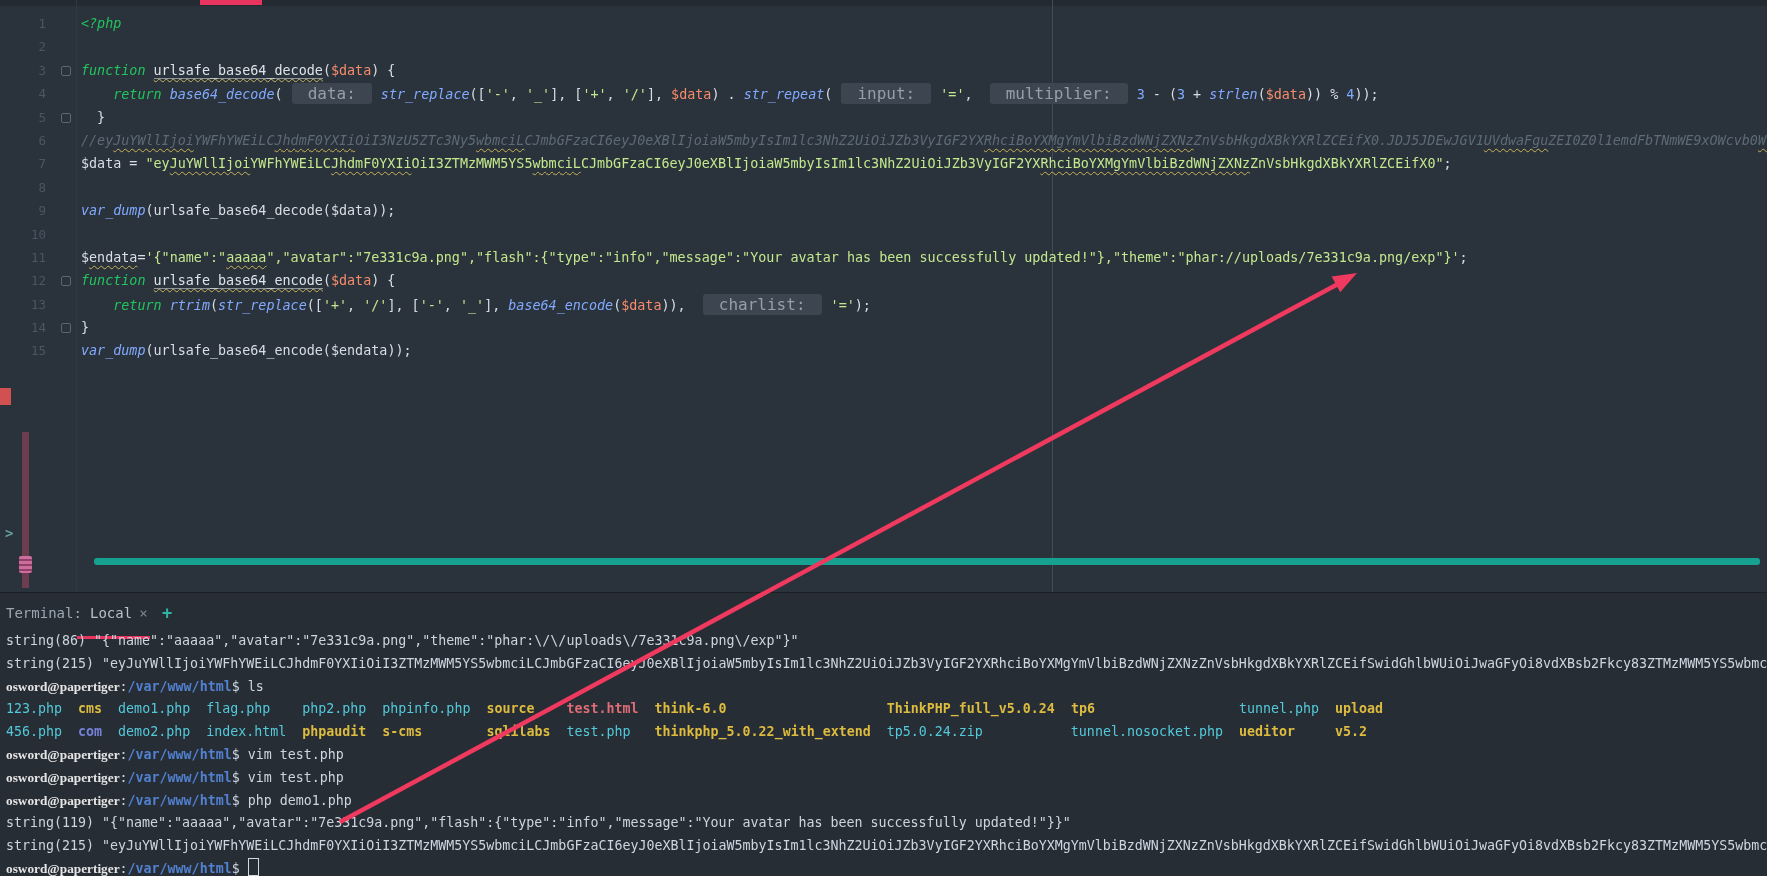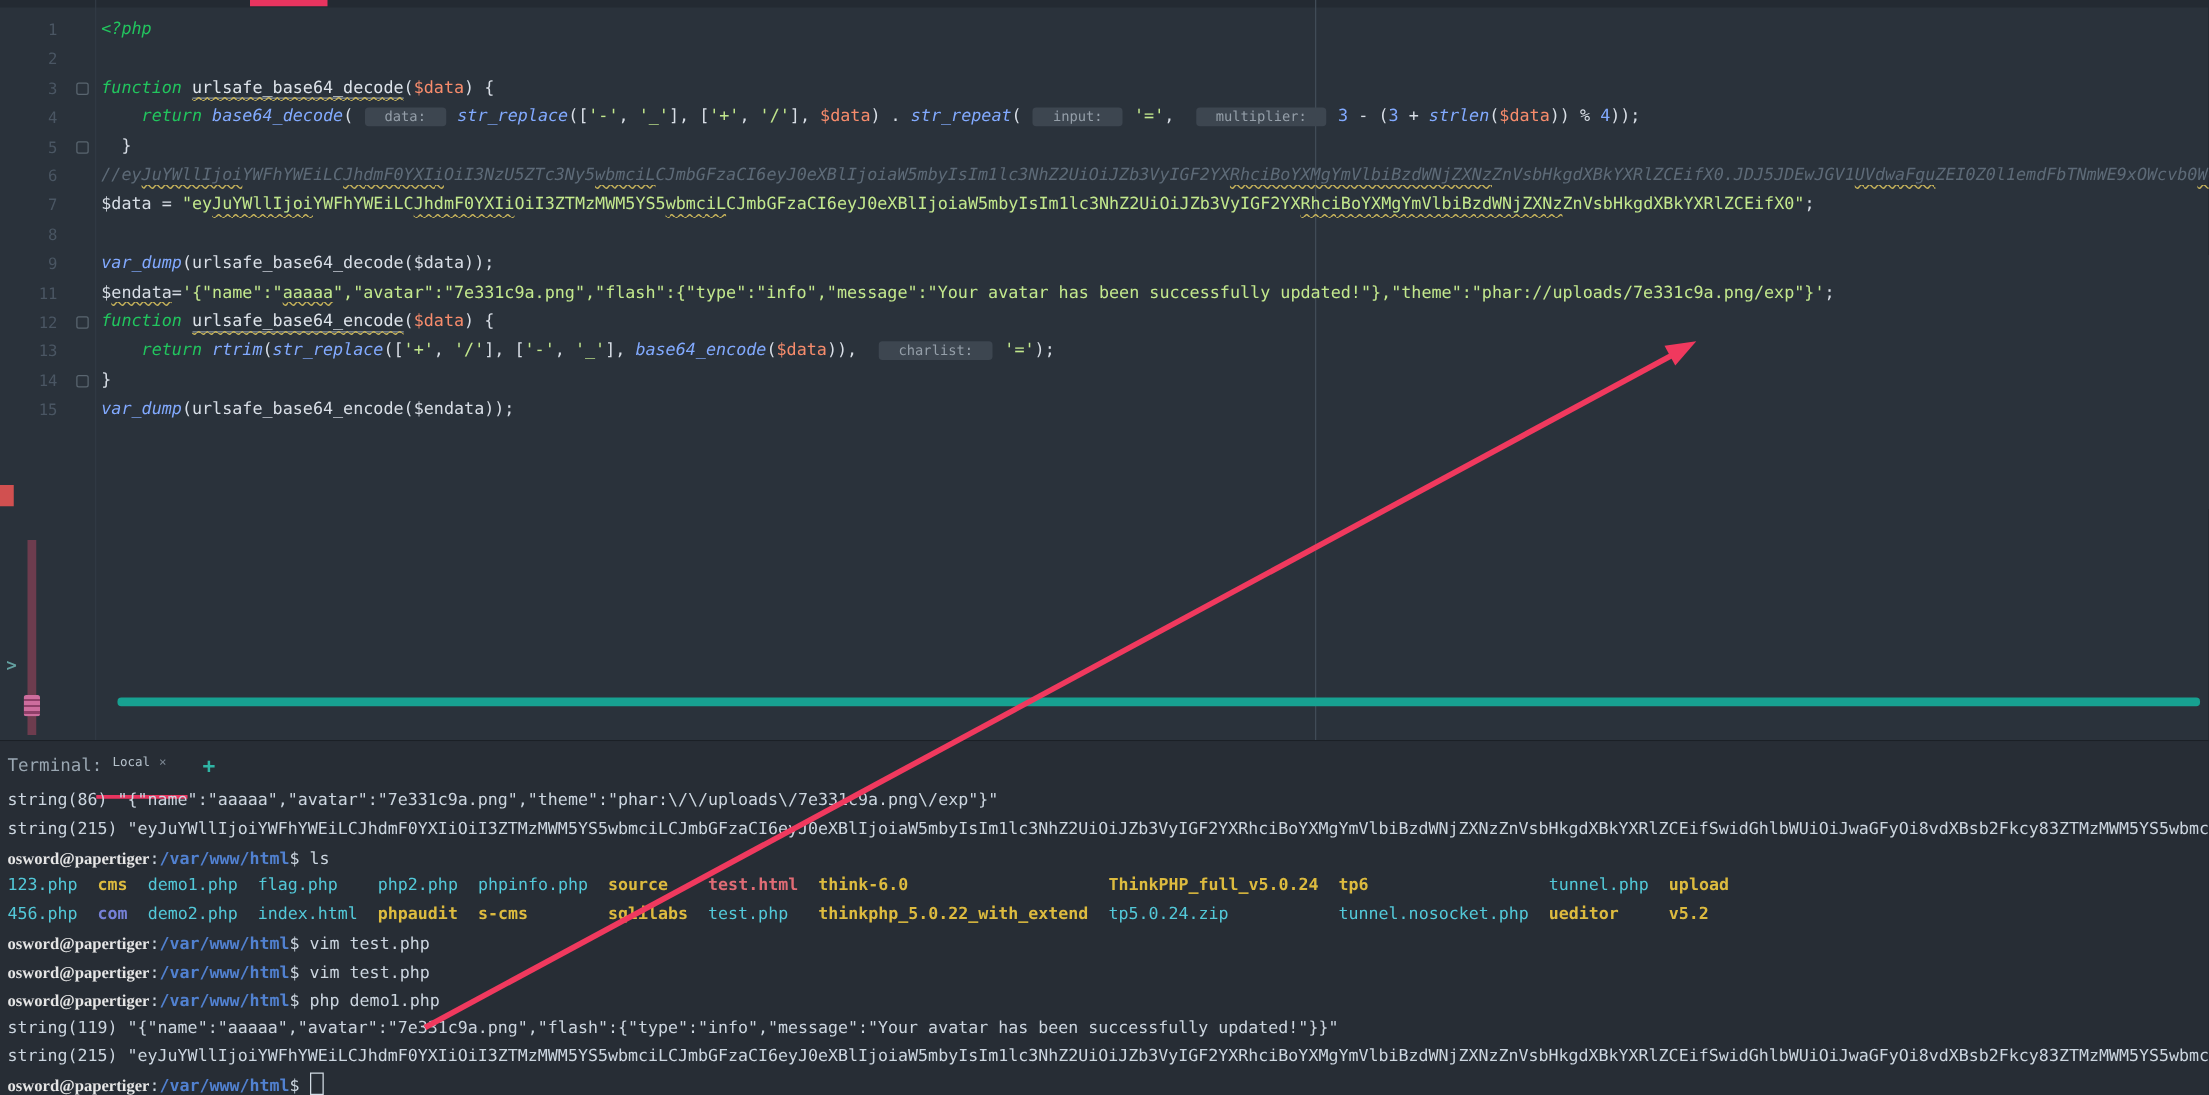--- a/index.html
+++ b/index.html
@@ -21,34 +21,34 @@
   .fd{color:#dde3ea;border-bottom:1px solid #8893a0;text-decoration:underline wavy #c7b35a 1px;text-underline-offset:3px;}
   .d{color:#d8dee6;}
   .v{color:#d8dee6;}
   .vw{color:#d8dee6;text-decoration:underline wavy #c7b35a 1px;text-underline-offset:3px;}
   .s{color:#c3e88d;}
   .sw{color:#c3e88d;text-decoration:underline wavy #c7b35a 1px;text-underline-offset:3px;}
   .c{color:#5d6a77;font-style:italic;}
   .cw{color:#5d6a77;font-style:italic;text-decoration:underline wavy #c7b35a 1px;text-underline-offset:3px;}
   .p{color:#f78c6c;}
   .n2{color:#82aaff;}
-  .h{background:#3d4650;color:#959fa9;border-radius:3px;padding:1px 16px;margin:0 1px;font-style:normal;font-size:11px;}
+  .h{background:#3d4650;color:#959fa9;border-radius:3px;padding:1px 16px;margin:0 1px;font-style:normal;font-size:16px;}
   
   #red-mark{position:absolute;left:0;top:388px;width:11px;height:17px;background:#d15050;}
   #maroon-stripe{position:absolute;left:22px;top:432px;width:7px;height:156px;background:#6d3c4e;}
   #rail-chevron{position:absolute;left:5px;top:525px;color:#63a0a0;font-size:14px;font-weight:bold;cursor:pointer;}
   #e-icon{position:absolute;left:19px;top:556px;width:13px;height:17px;background:#cd6d9d;border-radius:2px;
           background-image:repeating-linear-gradient(#cd6d9d 0 3px,#8f3f68 3px 5px);}
   #hscrollbar{position:absolute;left:94px;top:558px;width:1666px;height:7px;background:#17a191;border-radius:3px;}
   
   #term-border{position:absolute;top:592px;left:0;width:100%;height:1px;background:#1b2026;}
   #terminal{position:absolute;top:593px;left:0;width:100%;height:283px;background:#272d35;}
   #thead{position:relative;height:46px;}
   #tlabel{position:absolute;left:6px;top:12px;color:#9aa7b2;font-size:14px;}
-  #ttab{position:absolute;left:90px;top:12px;color:#b6c2cc;font-size:10px;cursor:pointer;}
+  #ttab{position:absolute;left:90px;top:12px;color:#b6c2cc;font-size:14px;cursor:pointer;}
   #tclose{color:#7d8893;margin-left:7px;}
   #tunderline{position:absolute;left:77px;top:43px;width:73px;height:3px;background:#e8345f;}
   #tadd{position:absolute;left:162px;top:10px;color:#2fb5a5;font-size:17px;font-weight:bold;cursor:pointer;}
   #tbody{position:absolute;top:37px;left:0;right:0;bottom:0;overflow:hidden;padding-left:6px;}
   .trow{height:22.8px;line-height:22.8px;white-space:pre;font-size:13.3px;}
   .t{color:#ccd6e0;}
   .pu{color:#e5e5e5;font-weight:bold;font-family:Liberation Serif, serif;}
   .pp{color:#5181d0;font-weight:bold;margin-top:14px;}
   .dir{color:#ddbb3f;font-weight:bold;}
   .f{color:#53c9d9;}
@@ -70,20 +70,21 @@
   <div id="code">
       <div class="crow"><span class="gnum">1</span><span class="ctext"><span class="seg k">&lt;?php</span></span></div>
       <div class="crow"><span class="gnum">2</span><span class="ctext"></span></div>
       <div class="crow"><span class="gnum">3</span><span class="fold"></span><span class="ctext"><span class="seg k">function </span><span class="seg fd">urlsafe_base64_decode</span><span class="seg d">(</span><span class="seg p">$data</span><span class="seg d">) {</span></span></div>
       <div class="crow"><span class="gnum">4</span><span class="ctext"><span class="seg d">    </span><span class="seg k">return </span><span class="seg fn">base64_decode</span><span class="seg d">( </span><span class="seg h">data:</span><span class="seg d"> </span><span class="seg fn">str_replace</span><span class="seg d">([</span><span class="seg s">'-'</span><span class="seg d">, </span><span class="seg s">'_'</span><span class="seg d">], [</span><span class="seg s">'+'</span><span class="seg d">, </span><span class="seg s">'/'</span><span class="seg d">], </span><span class="seg p">$data</span><span class="seg d">) . </span><span class="seg fn">str_repeat</span><span class="seg d">( </span><span class="seg h">input:</span><span class="seg d"> </span><span class="seg s">'='</span><span class="seg d">,  </span><span class="seg h">multiplier:</span><span class="seg d"> </span><span class="seg n2">3</span><span class="seg d"> - (</span><span class="seg n2">3</span><span class="seg d"> + </span><span class="seg fn">strlen</span><span class="seg d">(</span><span class="seg p">$data</span><span class="seg d">)) % </span><span class="seg n2">4</span><span class="seg d">));</span></span></div>
       <div class="crow"><span class="gnum">5</span><span class="fold"></span><span class="ctext"><span class="seg d">  }</span></span></div>
       <div class="crow"><span class="gnum">6</span><span class="ctext"><span class="seg c">//ey</span><span class="seg cw">JuYWllIjoi</span><span class="seg c">YWFhYWEiLC</span><span class="seg cw">JhdmF0YXIi</span><span class="seg c">OiI3NzU5ZTc3Ny5</span><span class="seg cw">wbmciL</span><span class="seg c">CJmbGFzaCI6eyJ0eXBlIjoiaW5mbyIsIm1lc3NhZ2UiOiJZb3VyIGF2YX</span><span class="seg cw">RhciBoYXMgYmVlbiBzdWNjZXNz</span><span class="seg c">ZnVsbHkgdXBkYXRlZCEifX0.JDJ5JDEwJGV1</span><span class="seg cw">UVdwaFgu</span><span class="seg c">ZEI0Z0l1emdFbTNmWE9xOWcvb0</span><span class="seg cw">Wcyb0dz</span></span></div>
       <div class="crow"><span class="gnum">7</span><span class="ctext"><span class="seg v">$data</span><span class="seg d"> = </span><span class="seg s">"ey</span><span class="seg sw">JuYWllIjoi</span><span class="seg s">YWFhYWEiLC</span><span class="seg sw">JhdmF0YXIi</span><span class="seg s">OiI3ZTMzMWM5YS5</span><span class="seg sw">wbmciL</span><span class="seg s">CJmbGFzaCI6eyJ0eXBlIjoiaW5mbyIsIm1lc3NhZ2UiOiJZb3VyIGF2YX</span><span class="seg sw">RhciBoYXMgYmVlbiBzdWNjZXNz</span><span class="seg s">ZnVsbHkgdXBkYXRlZCEifX0"</span><span class="seg d">;</span></span></div>
       <div class="crow"><span class="gnum">8</span><span class="ctext"></span></div>
       <div class="crow"><span class="gnum">9</span><span class="ctext"><span class="seg fn">var_dump</span><span class="seg d">(urlsafe_base64_decode(</span><span class="seg v">$data</span><span class="seg d">));</span></span></div>
+      <div class="crow"><span class="gnum">10</span><span class="ctext"></span></div>
       <div class="crow"><span class="gnum">11</span><span class="ctext"><span class="seg v">$</span><span class="seg vw">endata</span><span class="seg d">=</span><span class="seg s">'{"name":"</span><span class="seg sw">aaaaa</span><span class="seg s">","avatar":"7e331c9a.png","flash":{"type":"info","message":"Your avatar has been successfully updated!"},"theme":"phar://uploads/7e331c9a.png/exp"}'</span><span class="seg d">;</span></span></div>
       <div class="crow"><span class="gnum">12</span><span class="fold"></span><span class="ctext"><span class="seg k">function </span><span class="seg fd">urlsafe_base64_encode</span><span class="seg d">(</span><span class="seg p">$data</span><span class="seg d">) {</span></span></div>
       <div class="crow"><span class="gnum">13</span><span class="ctext"><span class="seg d">    </span><span class="seg k">return </span><span class="seg fn">rtrim</span><span class="seg d">(</span><span class="seg fn">str_replace</span><span class="seg d">([</span><span class="seg s">'+'</span><span class="seg d">, </span><span class="seg s">'/'</span><span class="seg d">], [</span><span class="seg s">'-'</span><span class="seg d">, </span><span class="seg s">'_'</span><span class="seg d">], </span><span class="seg fn">base64_encode</span><span class="seg d">(</span><span class="seg p">$data</span><span class="seg d">)),  </span><span class="seg h">charlist:</span><span class="seg d"> </span><span class="seg s">'='</span><span class="seg d">);</span></span></div>
       <div class="crow"><span class="gnum">14</span><span class="fold"></span><span class="ctext"><span class="seg d">}</span></span></div>
       <div class="crow"><span class="gnum">15</span><span class="ctext"><span class="seg fn">var_dump</span><span class="seg d">(urlsafe_base64_encode(</span><span class="seg v">$endata</span><span class="seg d">));</span></span></div>
     </div>
 
   <div id="red-mark"></div>
   <div id="maroon-stripe"></div>
   <div id="rail-chevron">&gt;</div>

